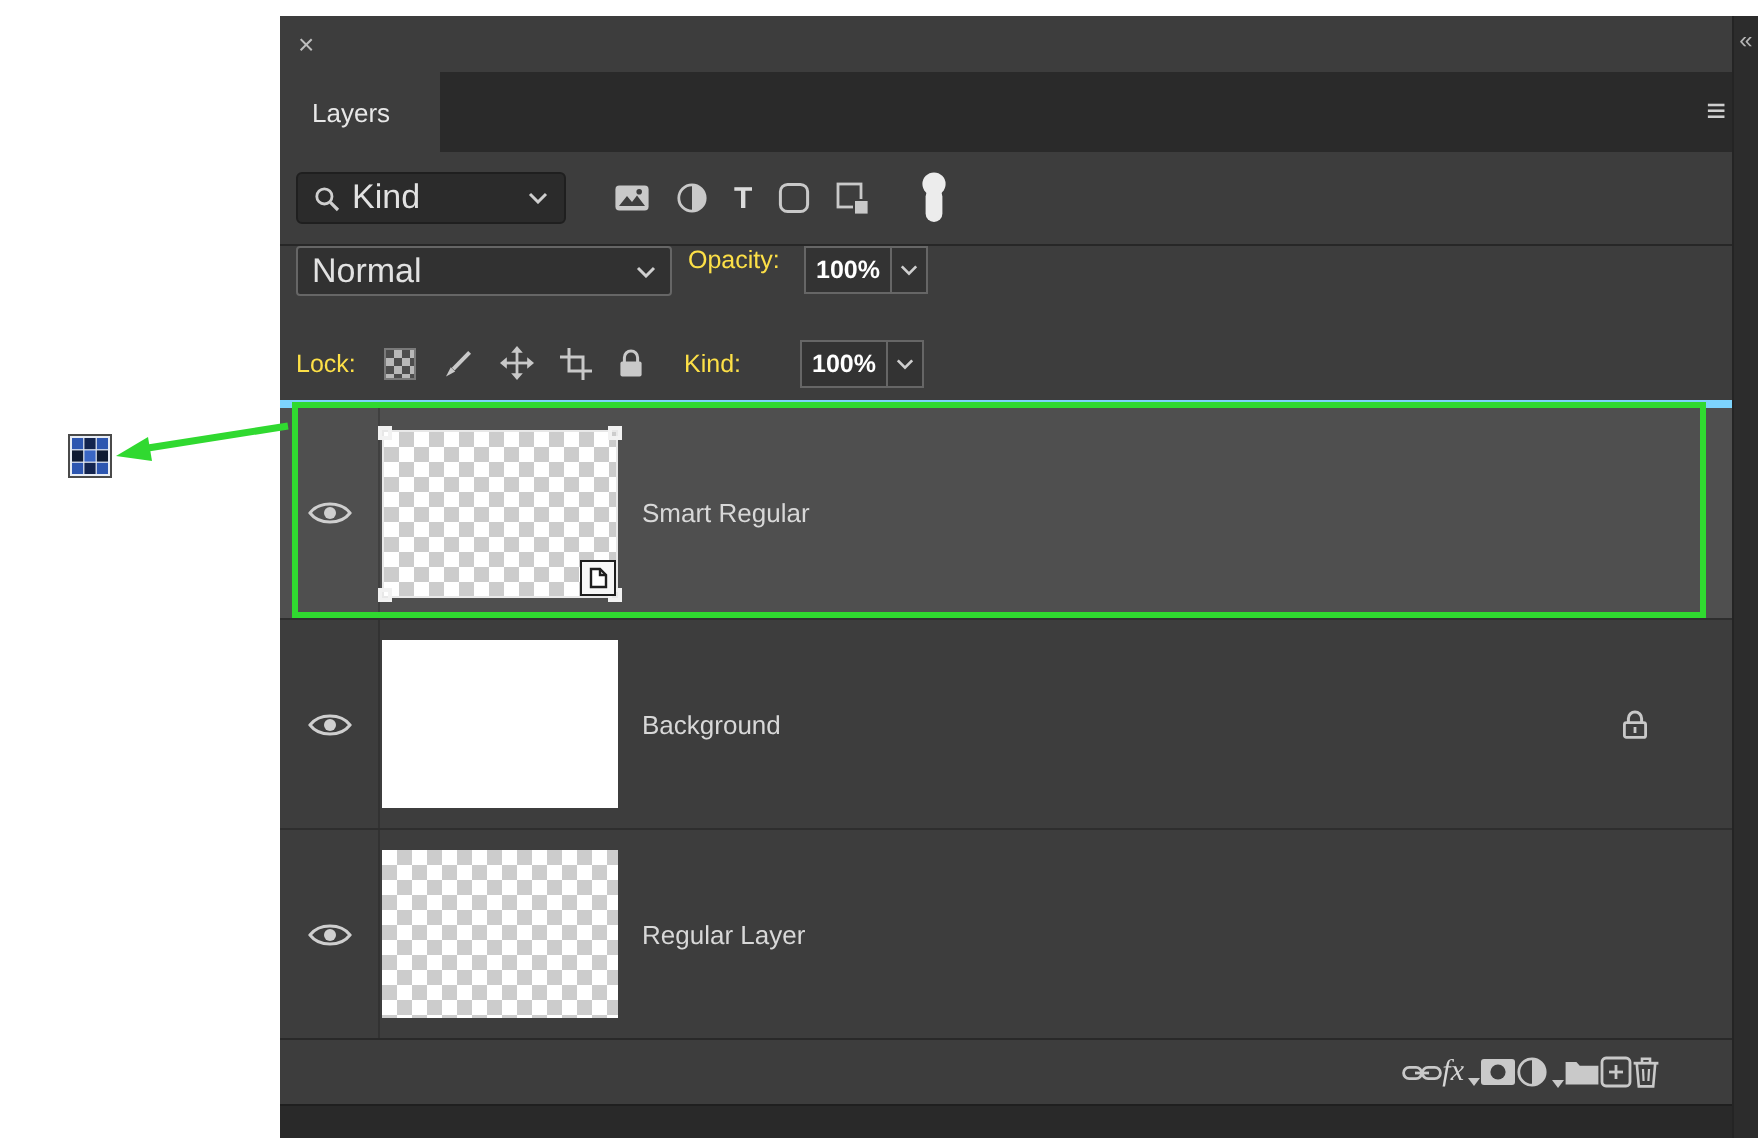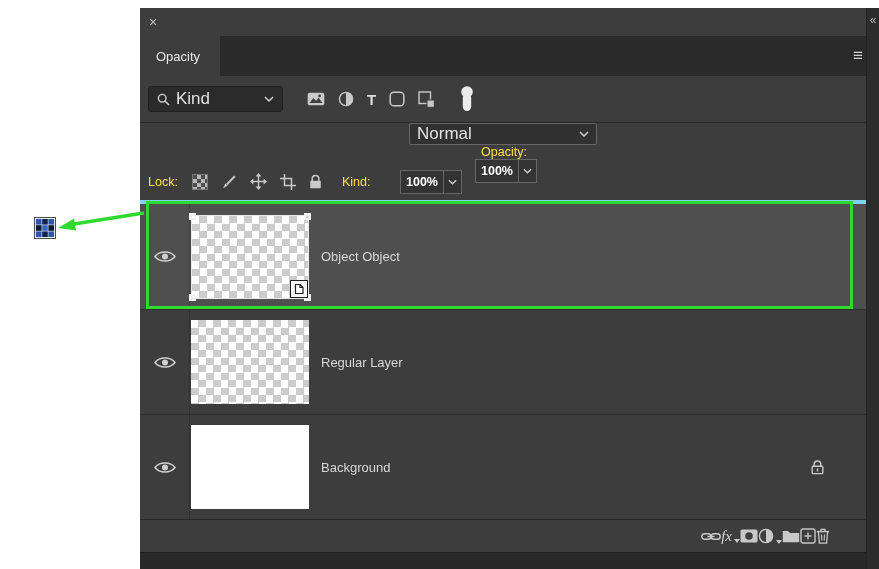--- a/index.html
+++ b/index.html
@@ -32,21 +32,21 @@
   .filter-row { height:47px; border-bottom:1px solid #272727; display:flex; align-items:center; padding:0 8px; }
   .dropdown { display:flex; align-items:center; color:#e2e2e2; font-size:17px; }
   .dropdown.kind { width:135px; height:26px; background:#2b2b2b; border:1px solid #1f1f1f;
                    border-radius:3px; padding:0 8px; gap:6px; }
   .dropdown .label { flex:0 0 auto; }
   .dropdown .spacer { flex:1; }
   .filter-icons { display:flex; align-items:center; gap:13px; margin-left:24px; }
   .type-glyph { color:#dcdcdc; font-size:15px; font-weight:bold; line-height:15px; }
   .filter-toggle { margin-left:25px; display:flex; align-items:center; }
 
-  .blend-row { height:40px; display:flex; align-items:center; padding:0 8px;flex-direction:column; }
+  .blend-row { height:40px; display:flex; padding:0 8px; }
   .dropdown.blend { width:188px; height:25px; background:#313131; border:1px solid #666;
                     border-radius:2px; padding:0 7px; }
   .slot-label { width:52px; margin-left:8px; color:#fde047; font-size:12.5px; }
   .value-combo { display:flex; margin-left:6px; }
   .value-box { width:44px; height:24px; background:#333; border:1px solid #666; color:#fff;
                font-weight:bold; font-size:12.5px; display:flex; align-items:center; justify-content:center; }
   .chev-box { width:18px; height:24px; background:#333; border:1px solid #666; border-left:none;
               display:flex; align-items:center; justify-content:center; }
 
   .lock-row { height:41px; border-bottom:4px solid #7dd3fc; display:flex; align-items:center; padding:0 8px; }
@@ -116,21 +116,21 @@
     </div>
 
     <div class="panel-content">
 
       <div class="top-bar">
         <span class="close">×</span>
       </div>
 
       <div class="tab-bar">
         <div class="tab">
-          <span>Opacity</span>
+          <span>Layers</span>
         </div>
         <span class="menu-icon">≡</span>
       </div>
 
       <div class="filter-row">
         <div class="dropdown kind">
           <svg width="13" height="13" viewBox="0 0 13 13">
             <circle cx="5.2" cy="5.2" r="3.8" fill="none" stroke="#cfcfcf" stroke-width="1.4"></circle>
             <line x1="8.2" y1="8.2" x2="12" y2="12" stroke="#cfcfcf" stroke-width="1.6"></line>
           </svg>
@@ -238,52 +238,52 @@
             <span class="corner tr"></span>
             <span class="corner bl"></span>
             <span class="corner br"></span>
             <div class="so-badge">
               <svg width="12" height="12" viewBox="0 0 12 12">
                 <path d="M2.5 1.5 H7 L10 4.5 V10.5 H2.5 Z" fill="#ffffff" stroke="#1e1e1e" stroke-width="1.2"></path>
                 <path d="M7 1.5 V4.5 H10" fill="none" stroke="#1e1e1e" stroke-width="1.2"></path>
               </svg>
             </div>
           </div>
-          <span class="layer-name">Object Object</span>
-        </div>
-
-        <div class="layer-row">
-          <div class="eye-col">
-            <svg width="24" height="15" viewBox="0 0 24 15">
-              <path d="M2 7.5 C6.5 1.5 17.5 1.5 22 7.5 C17.5 13.5 6.5 13.5 2 7.5 Z" fill="none" stroke="#cfcfcf" stroke-width="1.5"></path>
-              <circle cx="12" cy="7.5" r="3" fill="#cfcfcf"></circle>
-            </svg>
-          </div>
-          <div class="thumb checker"></div>
-          <span class="layer-name">Regular Layer</span>
+          <span class="layer-name">Smart Regular</span>
         </div>
 
         <div class="layer-row">
           <div class="eye-col">
             <svg width="24" height="15" viewBox="0 0 24 15">
               <path d="M2 7.5 C6.5 1.5 17.5 1.5 22 7.5 C17.5 13.5 6.5 13.5 2 7.5 Z" fill="none" stroke="#cfcfcf" stroke-width="1.5"></path>
               <circle cx="12" cy="7.5" r="3" fill="#cfcfcf"></circle>
             </svg>
           </div>
           <div class="thumb white"></div>
           <span class="layer-name">Background</span>
           <span class="bg-lock">
             <svg width="13" height="15" viewBox="0 0 13 15">
               <path d="M3.2 7 V4.8 a3.3 3.3 0 0 1 6.6 0 V7" fill="none" stroke="#c9c9c9" stroke-width="1.5"></path>
               <rect x="1.2" y="6.8" width="10.6" height="7.4" rx="1" fill="none" stroke="#c9c9c9" stroke-width="1.4"></rect>
               <rect x="5.8" y="9" width="1.4" height="3" fill="#c9c9c9"></rect>
             </svg>
           </span>
         </div>
 
+        <div class="layer-row">
+          <div class="eye-col">
+            <svg width="24" height="15" viewBox="0 0 24 15">
+              <path d="M2 7.5 C6.5 1.5 17.5 1.5 22 7.5 C17.5 13.5 6.5 13.5 2 7.5 Z" fill="none" stroke="#cfcfcf" stroke-width="1.5"></path>
+              <circle cx="12" cy="7.5" r="3" fill="#cfcfcf"></circle>
+            </svg>
+          </div>
+          <div class="thumb checker"></div>
+          <span class="layer-name">Regular Layer</span>
+        </div>
+
       </div>
 
       <div class="bottom-bar">
         <svg width="20" height="11" viewBox="0 0 20 11">
           <rect x="0.8" y="2.7" width="9" height="5.6" rx="2.8" fill="none" stroke="#c9c9c9" stroke-width="1.4"></rect>
           <rect x="10.2" y="2.7" width="9" height="5.6" rx="2.8" fill="none" stroke="#c9c9c9" stroke-width="1.4"></rect>
           <line x1="6.5" y1="5.5" x2="13.5" y2="5.5" stroke="#c9c9c9" stroke-width="1.4"></line>
         </svg>
         <span class="fx-wrap">
           <span class="fx-text">fx</span>

